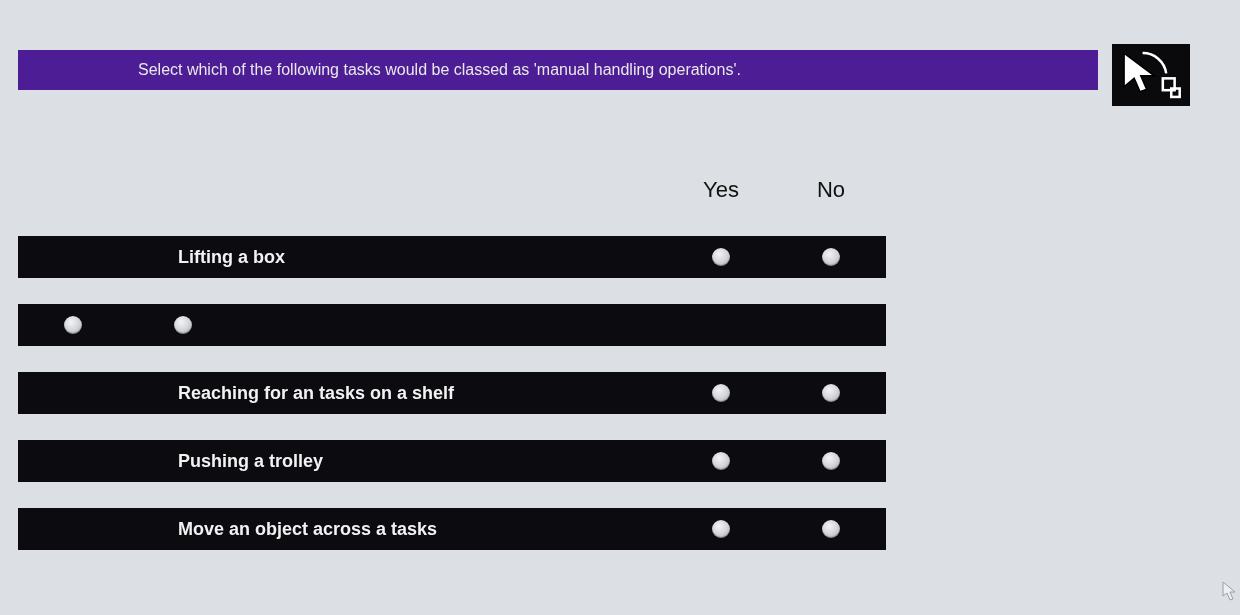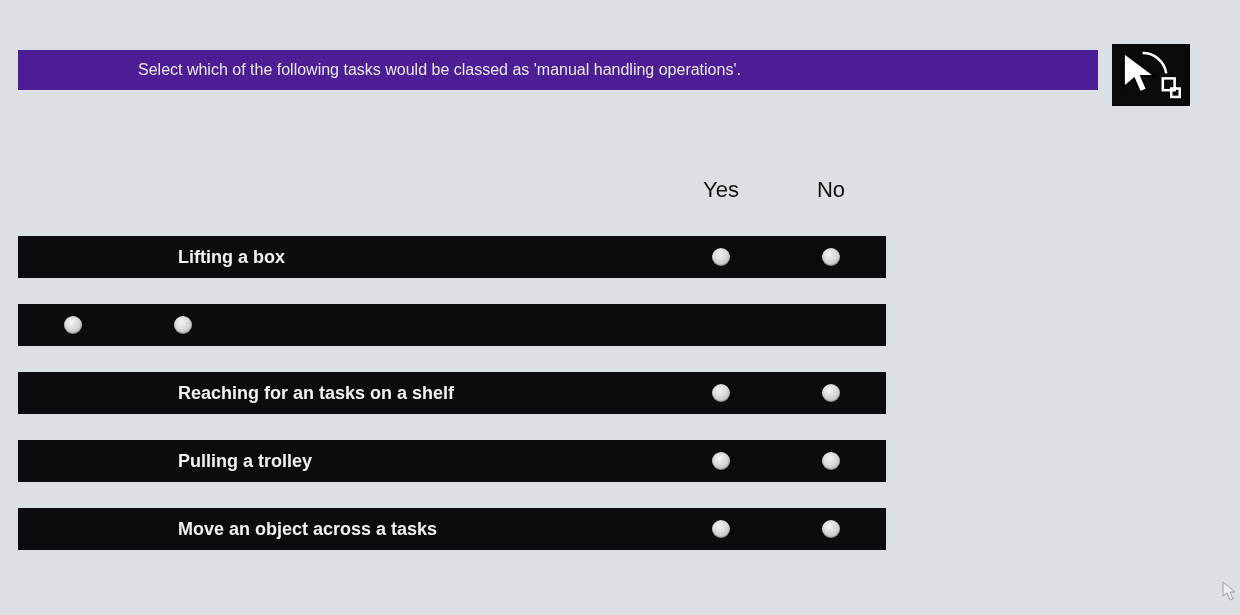--- a/index.html
+++ b/index.html
@@ -145,21 +145,21 @@
     <div class="q-label">Reaching for an tasks on a shelf</div>
     <div class="q-cell">
         <span class="radio"></span>
       </div>
     <div class="q-cell">
         <span class="radio"></span>
       </div>
   </div>
 
   <div class="question-row">
-    <div class="q-label">Pulling a trolley</div>
+    <div class="q-label">Pushing a trolley</div>
     <div class="q-cell">
         <span class="radio"></span>
       </div>
     <div class="q-cell">
         <span class="radio"></span>
       </div>
   </div>
 
   <div class="question-row">
     <div class="q-label">Move an object across a tasks</div>

